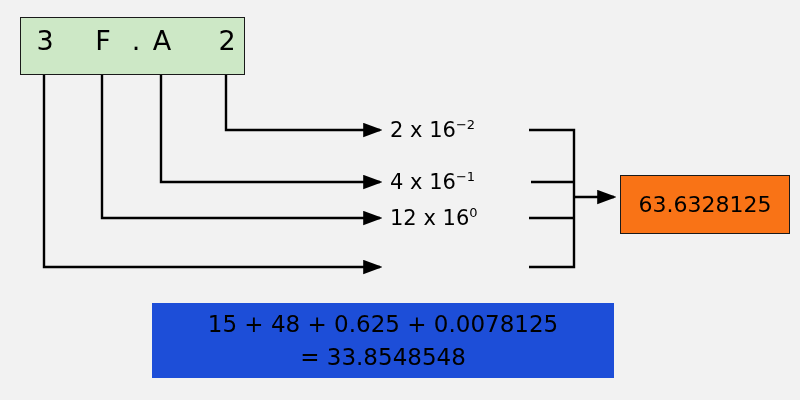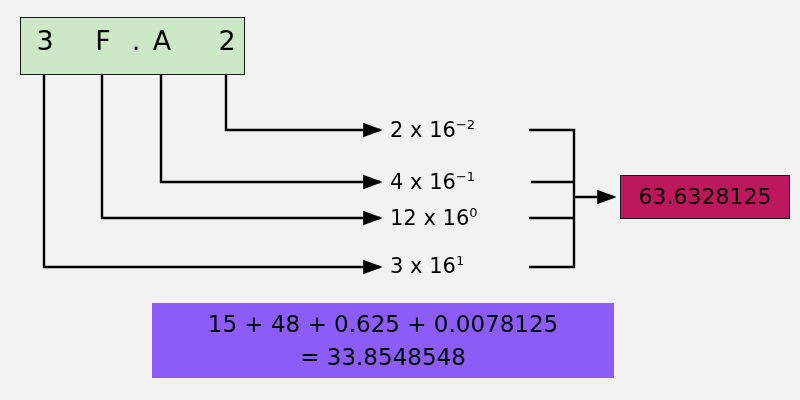--- a/index.html
+++ b/index.html
@@ -70,41 +70,41 @@
   .t1 { top: 169px; }
   .t2 { top: 205px; }
   .t3 { top: 253px; }
 
   
   .resultbox {
     position: absolute;
     left: 620px;
     top: 175px;
     width: 170px;
-    height: 44px;
-    background: #be185d;
+    height: 59px;
+    background: #f97316;
     border: 1.6px solid #1a1a1a;
     box-sizing: border-box;
     display: flex;
     align-items: center;
     justify-content: center;
   }
   .resultbox .val {
     font-size: 22px;
     line-height: 26px;
   }
 
   
   .summarybox {
     position: absolute;
     left: 152px;
     top: 303px;
     width: 462px;
     height: 75px;
-    background: #8b5cf6;
+    background: #1d4ed8;
     display: flex;
     flex-direction: column;
     align-items: center;
     justify-content: center;
   }
   .summarybox .line {
     font-size: 23px;
     line-height: 33px;
     white-space: nowrap;
   }
@@ -164,25 +164,20 @@
   <div class="term t1">
     <span>4</span>
     <span>x</span>
     <span>16</span><sup>−1</sup>
   </div>
   <div class="term t2">
     <span>12</span>
     <span>x</span>
     <span>16</span><sup>0</sup>
   </div>
-  <div class="term t3">
-    <span>3</span>
-    <span>x</span>
-    <span>16</span><sup>1</sup>
-  </div>
 
   <div class="resultbox">
     <span class="val">63.6328125</span>
   </div>
 
   <div class="summarybox">
     <div class="line">15 + 48 + 0.625 + 0.0078125</div>
     <div class="line">= 33.8548548</div>
   </div>
 

